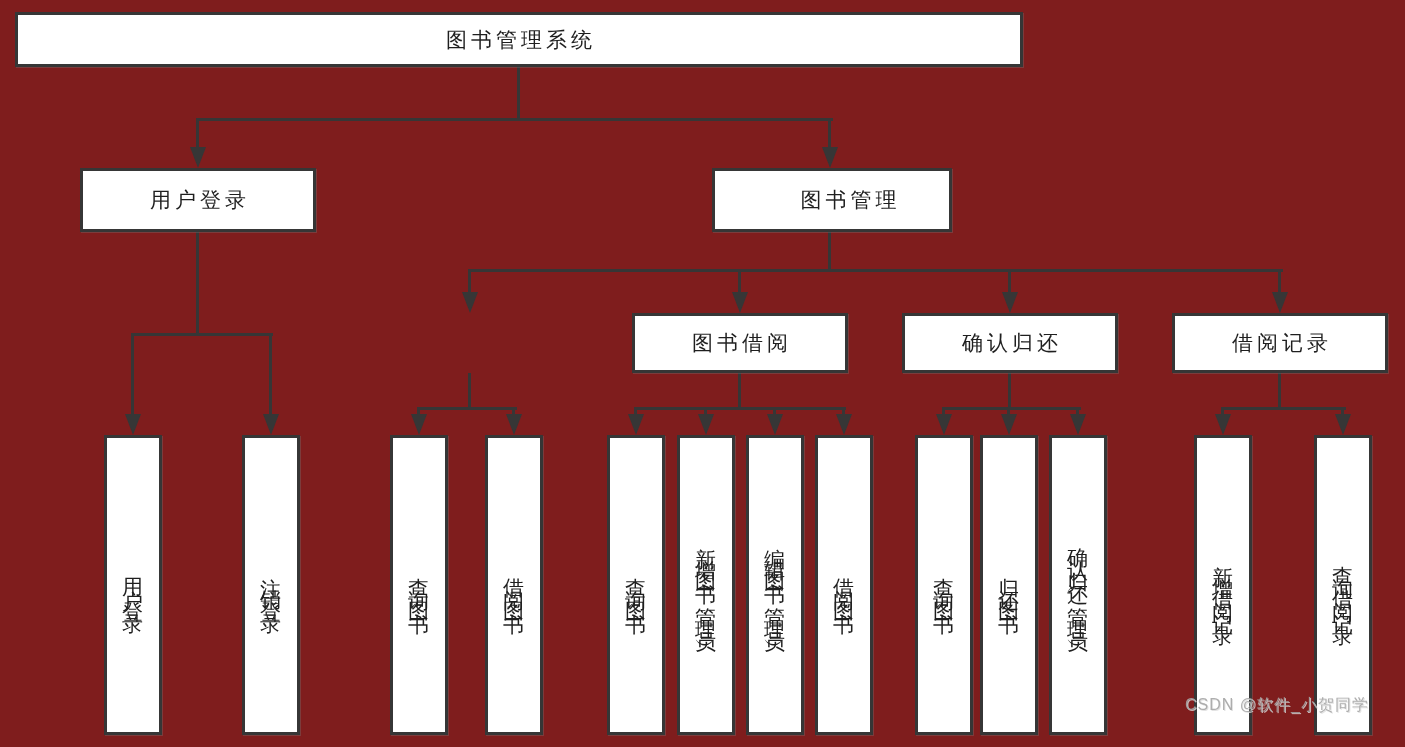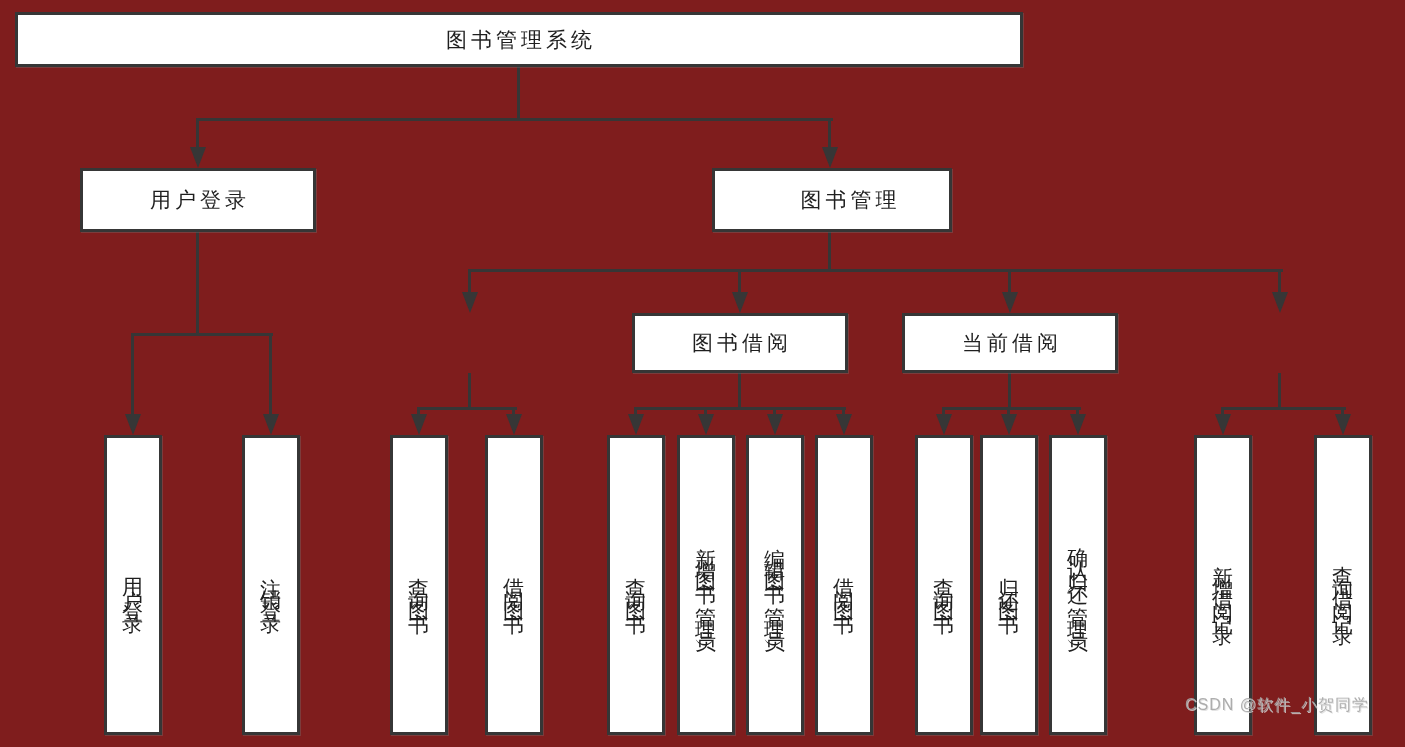--- a/index.html
+++ b/index.html
@@ -142,21 +142,24 @@
     <span>用户登录</span>
   </div>
   <div class="node" style="left:712px; top:168px; width:240px; height:64px;padding-left:33px;">
     <span>图书管理</span>
   </div>
 
   <div class="node" style="left:632px; top:313px; width:216px; height:60px;">
     <span>图书借阅</span>
   </div>
   <div class="node" style="left:902px; top:313px; width:216px; height:60px;">
-    <span>当前借阅</span>
+    <span>确认归还</span>
+  </div>
+  <div class="node" style="left:1172px; top:313px; width:216px; height:60px;">
+    <span>借阅记录</span>
   </div>
 
   <div class="node leaf" style="left:104px;">
     <span class="vtext">用户登录</span>
   </div>
   <div class="node leaf" style="left:242px;">
     <span class="vtext">注销登录</span>
   </div>
 
   <div class="node leaf" style="left:390px;">

